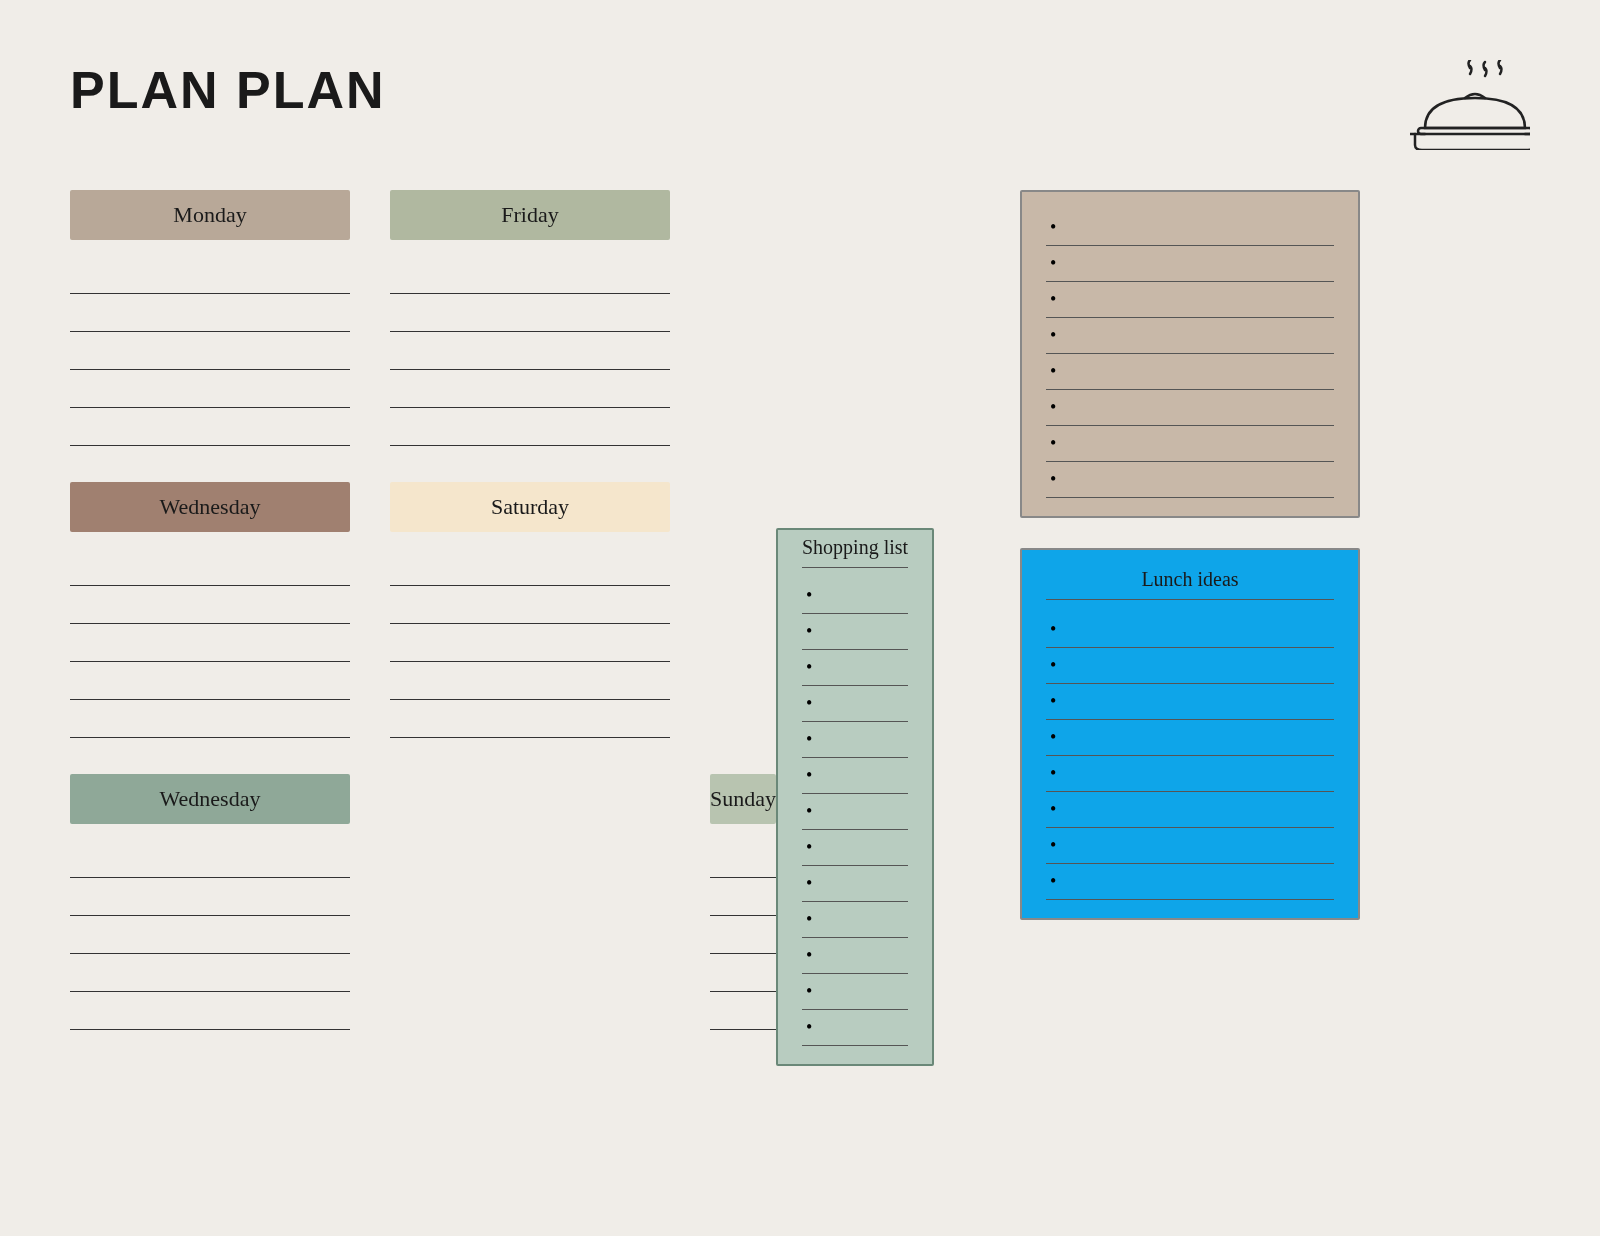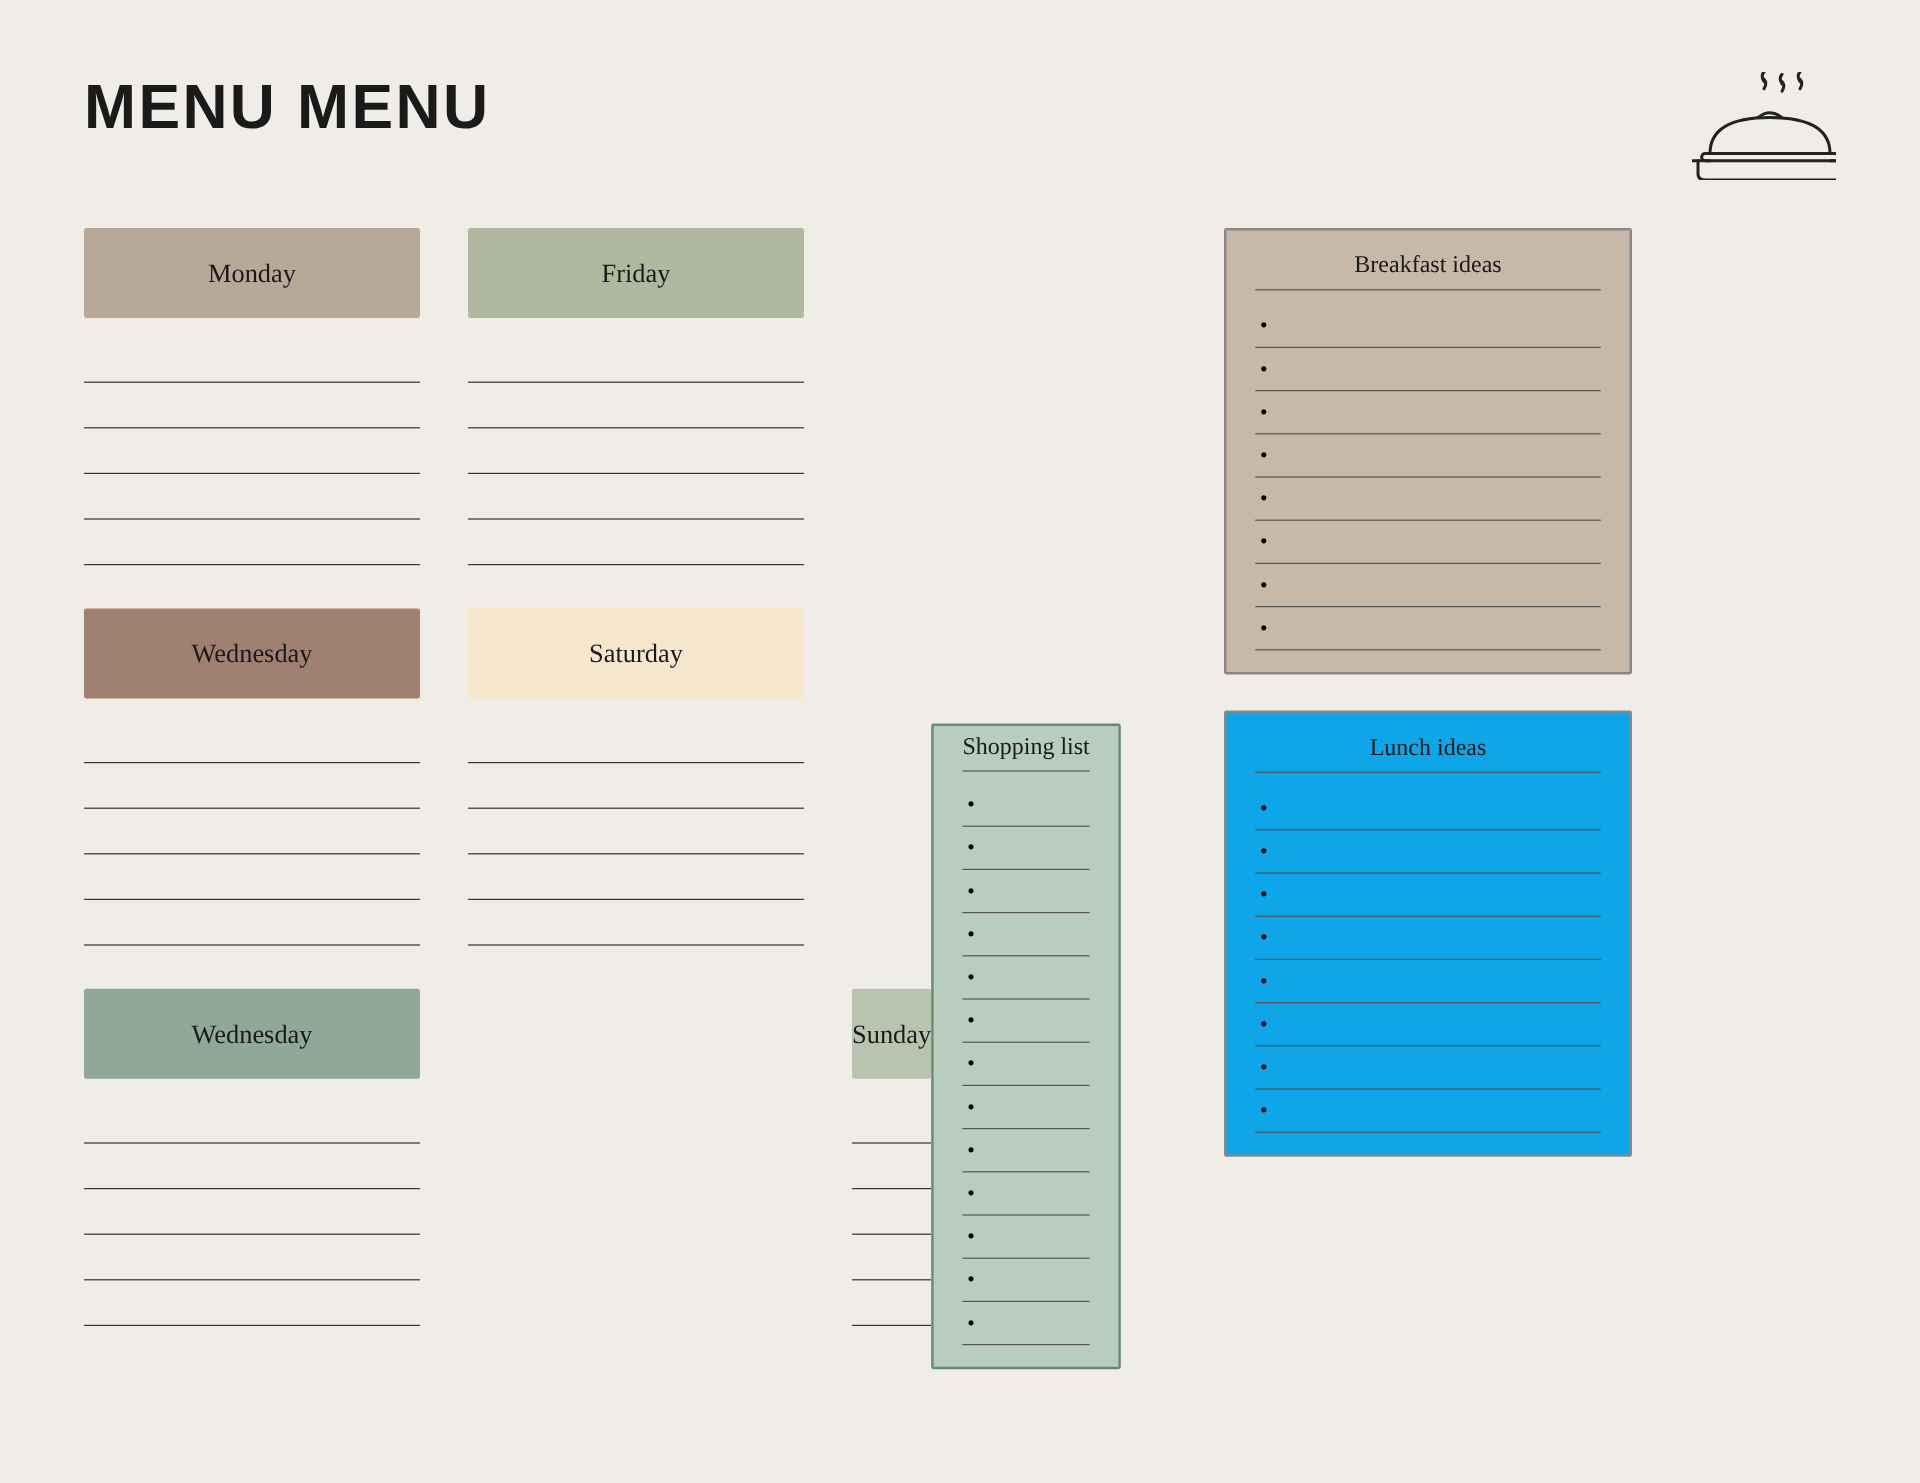--- a/index.html
+++ b/index.html
@@ -52,21 +52,21 @@
     .day-column {
       display: flex;
       flex-direction: column;
       gap: 0;
     }
 
     .day-header {
       display: flex;
       align-items: center;
       justify-content: center;
-      height: 75px;
+      height: 50px;
       font-size: 22px;
       font-family: Georgia, serif;
       color: #1a1a1a;
       margin-bottom: 16px;
       border-radius: 2px;
     }
 
     .day-lines {
       display: flex;
       flex-direction: column;
@@ -174,21 +174,21 @@
     }
 
     
   </style>
 </head>
 <body>
 
 <div class="page">
 
   <div class="header">
-    <h1 class="title">MENU MENU</h1>
+    <h1 class="title">PLAN PLAN</h1>
     <svg class="logo-icon" viewBox="0 0 120 90" fill="none" xmlns="http://www.w3.org/2000/svg">
 
       <path d="M60 8 Q57 3 60 0" stroke="#222" stroke-width="2.5" fill="none" stroke-linecap="round"></path>
       <path d="M60 14 Q63 9 60 6" stroke="#222" stroke-width="2.5" fill="none" stroke-linecap="round"></path>
       <path d="M75 10 Q72 5 75 2" stroke="#222" stroke-width="2.5" fill="none" stroke-linecap="round"></path>
       <path d="M75 16 Q78 11 75 8" stroke="#222" stroke-width="2.5" fill="none" stroke-linecap="round"></path>
       <path d="M90 8 Q87 3 90 0" stroke="#222" stroke-width="2.5" fill="none" stroke-linecap="round"></path>
       <path d="M90 14 Q93 9 90 6" stroke="#222" stroke-width="2.5" fill="none" stroke-linecap="round"></path>
 
       <path d="M15 68 Q15 38 65 38 Q115 38 115 68 Z" stroke="#222" stroke-width="2.5" fill="none"></path>
@@ -312,21 +312,20 @@
           <li></li>
           <li></li>
         </ul>
       </div>
 
     </div>
 
     <div class="right-column">
 
       <div class="ideas-box breakfast-box">
-        <div class="ideas-title">Breakfast ideas</div>
         <ul class="bullet-list">
           <li></li>
           <li></li>
           <li></li>
           <li></li>
           <li></li>
           <li></li>
           <li></li>
           <li></li>
         </ul>

